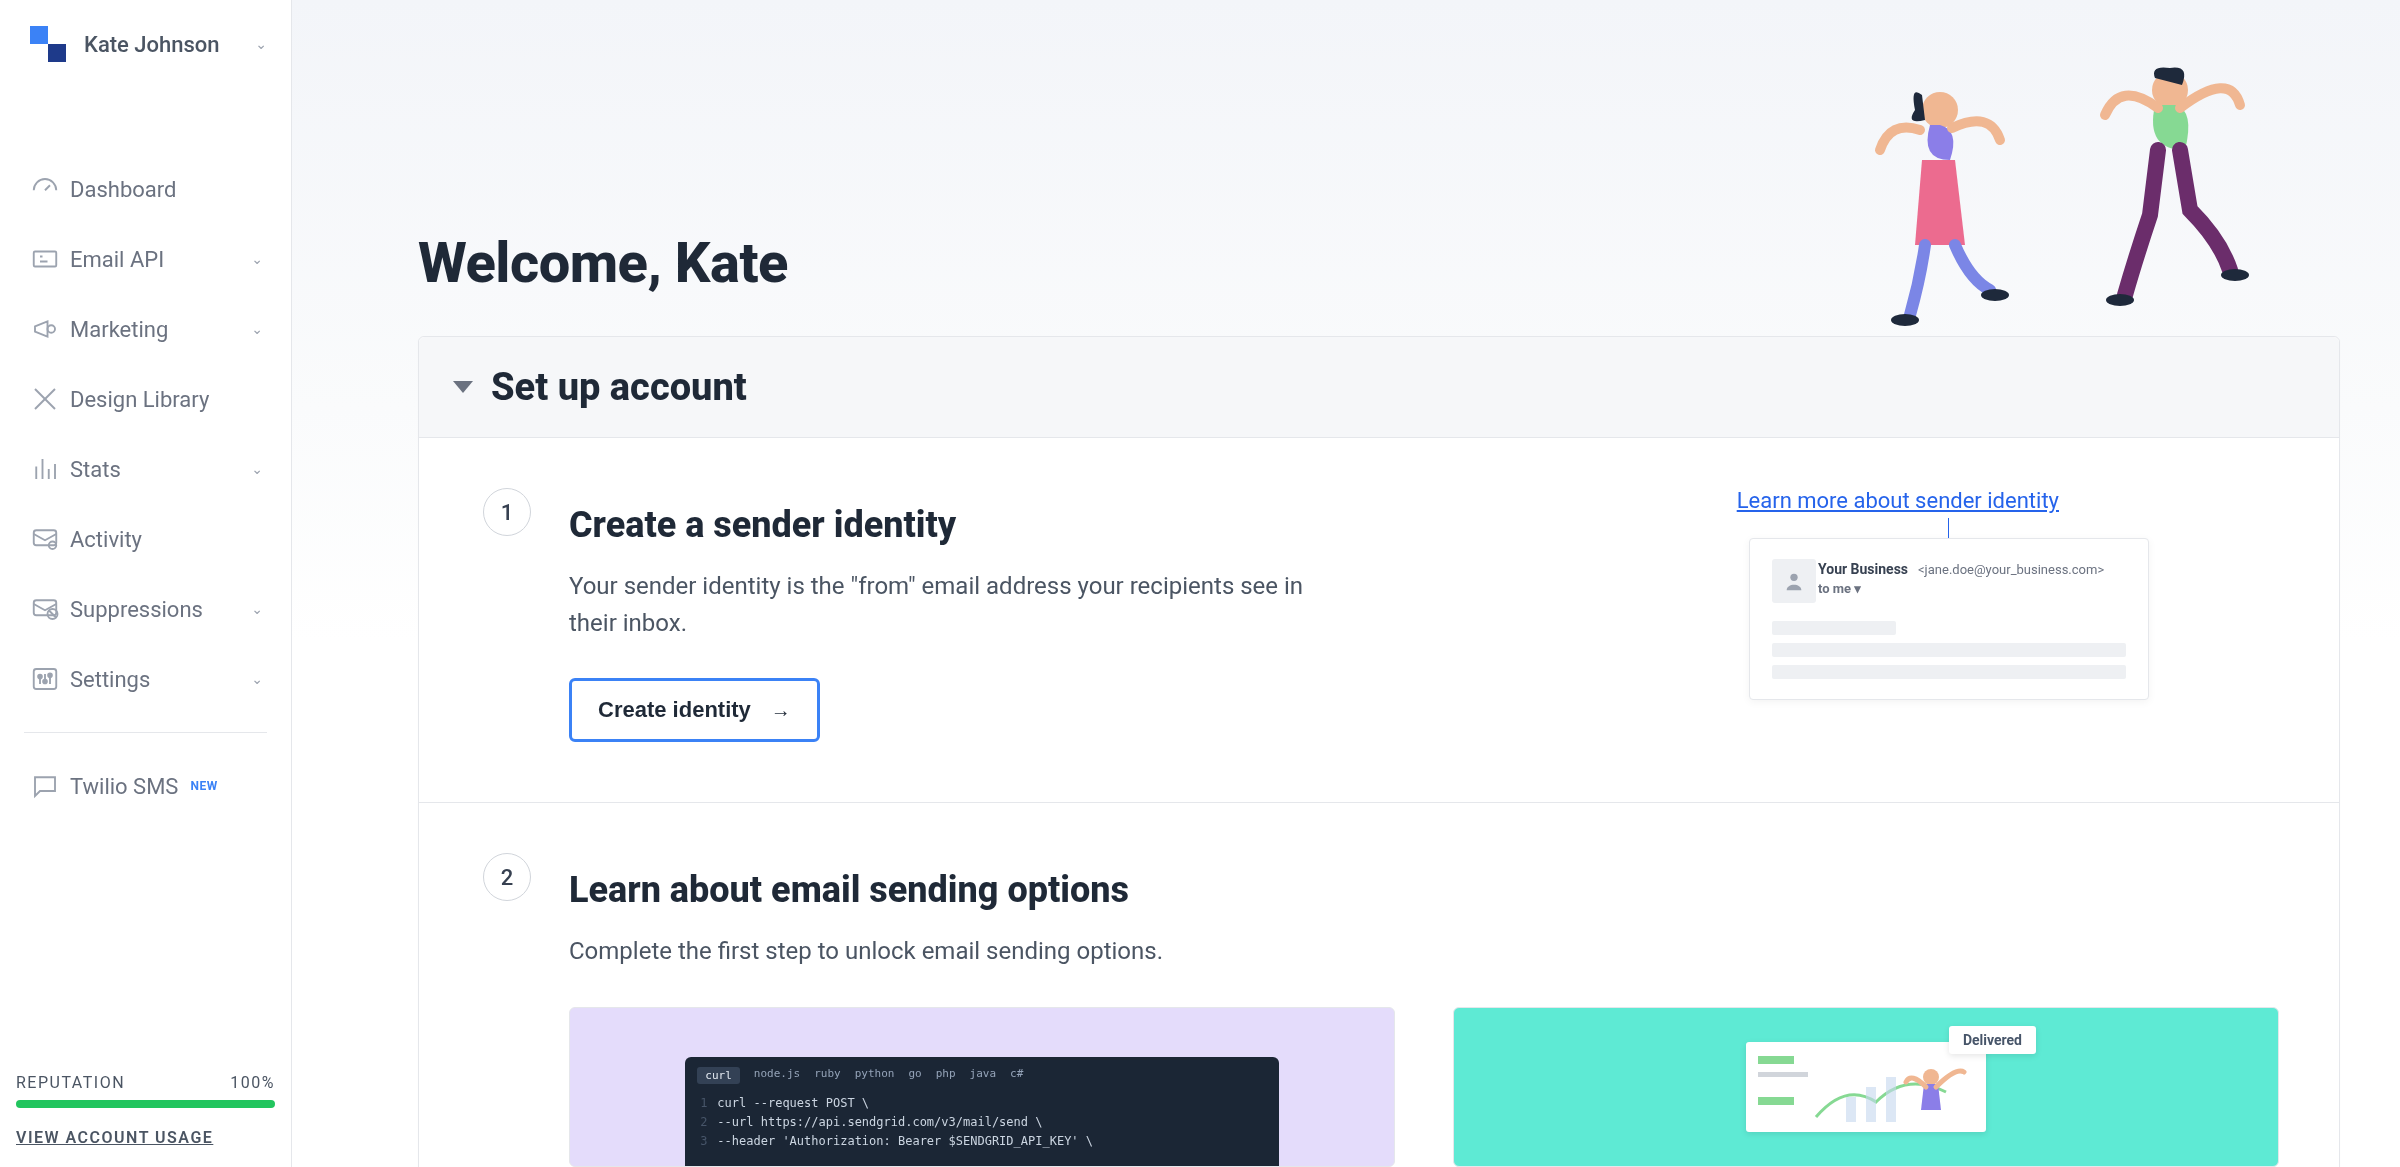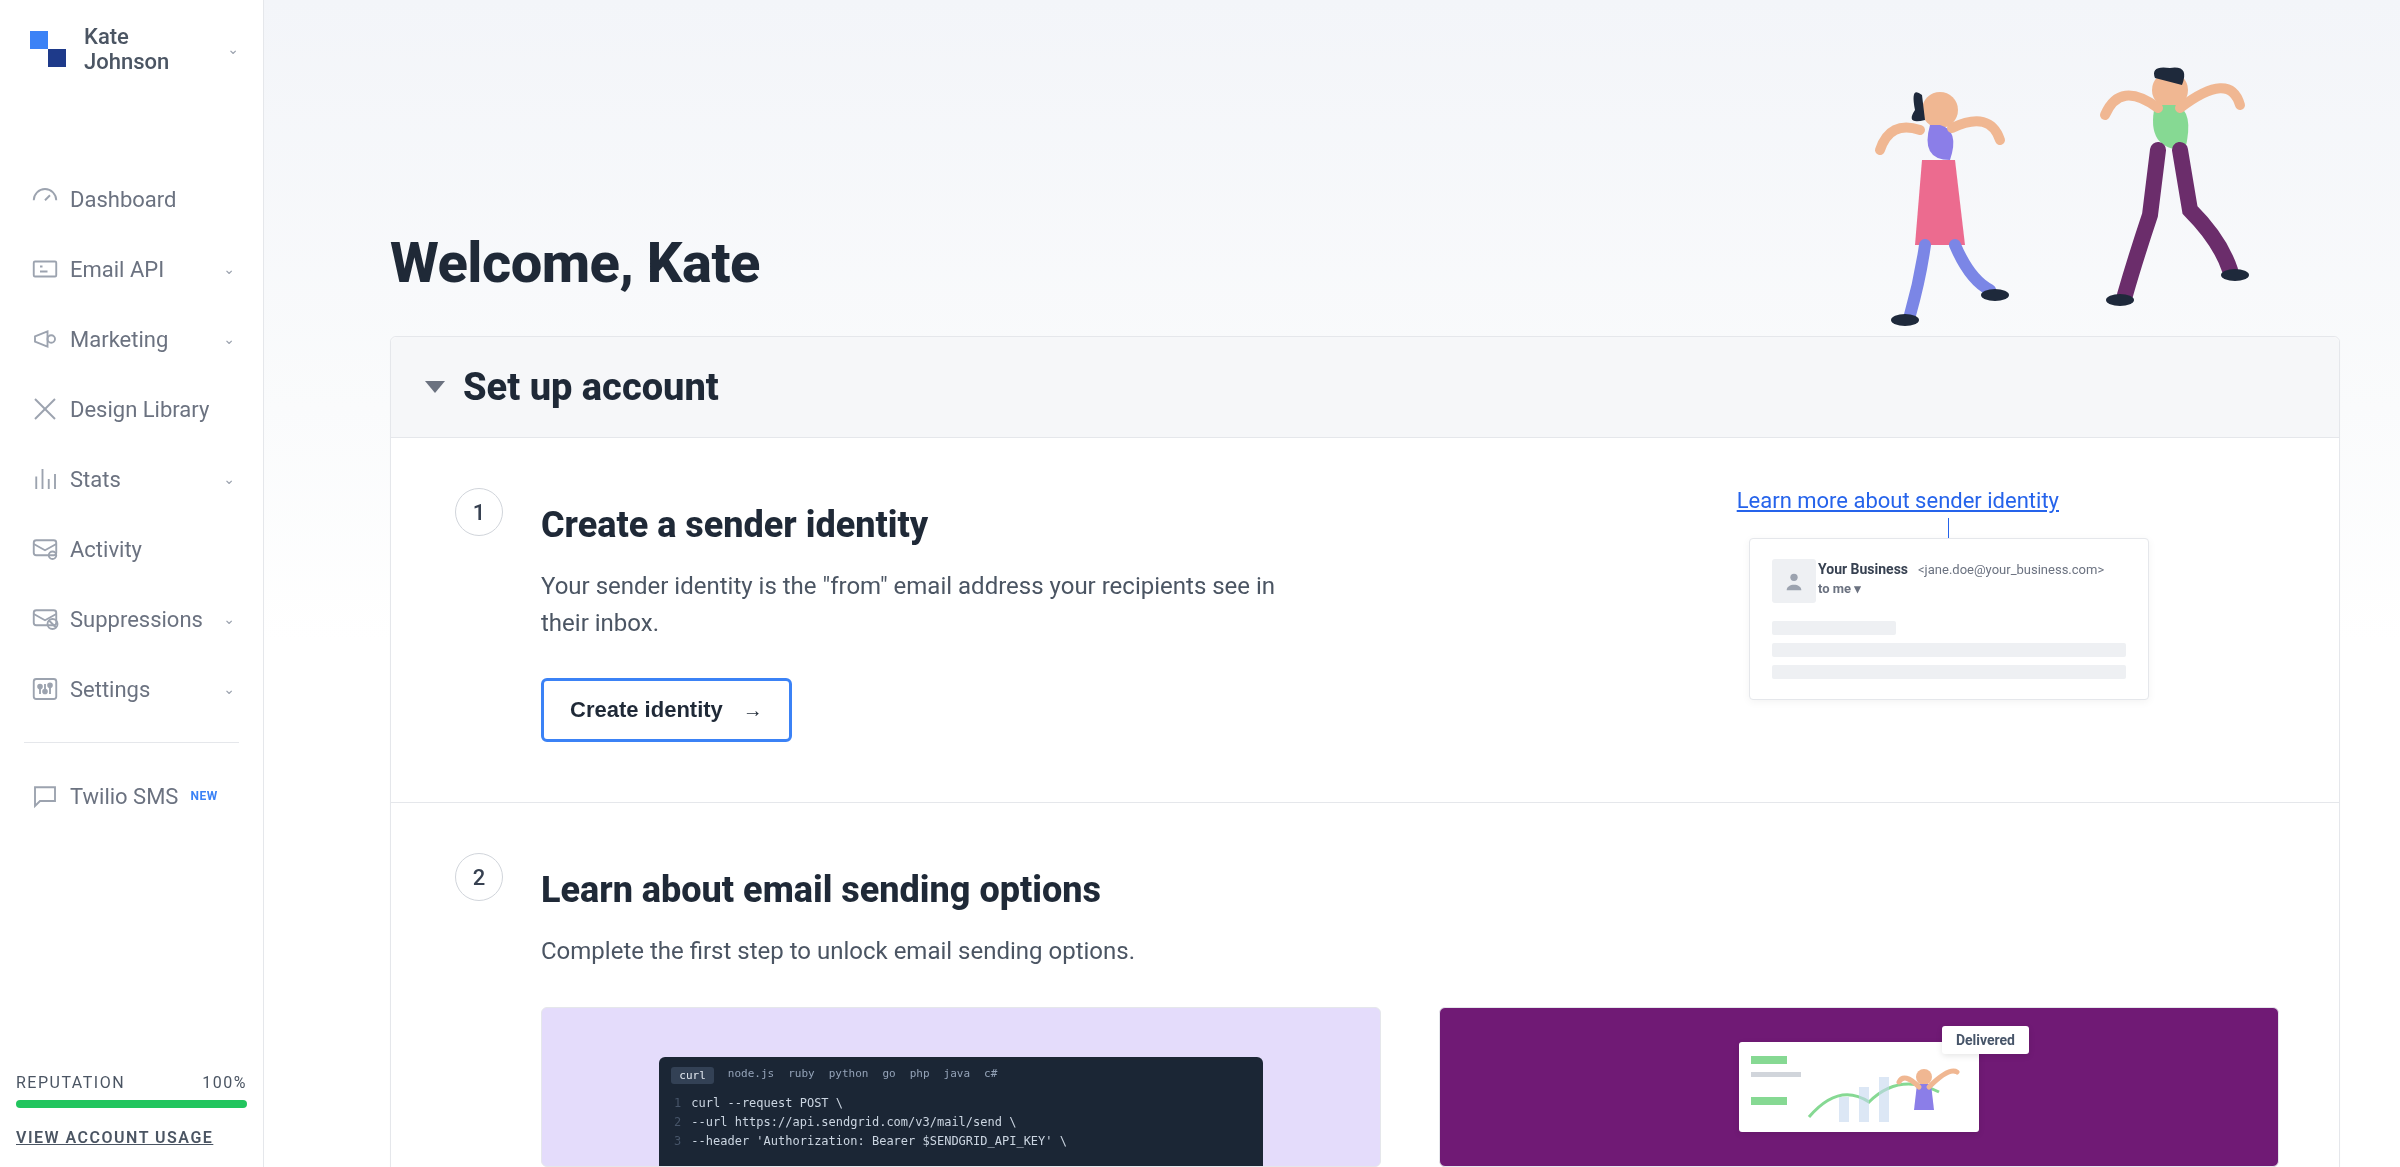--- a/index.html
+++ b/index.html
@@ -1,21 +1,21 @@
 <!DOCTYPE html>
 <html><head>
 <meta charset="utf-8">
 <style>
 * { margin: 0; padding: 0; box-sizing: border-box; }
 body { font-family: -apple-system, BlinkMacSystemFont, "Segoe UI", Roboto, Helvetica, Arial, sans-serif; background: #fff; color: #333; width: 2400px; height: 1167px; overflow: hidden; }
 
 .app { display: flex; height: 100%; }
 
 
-.sidebar { width: 264px; border-right: 1px solid #e5e7eb; display: flex; flex-direction: column; background: #fff; }
+.sidebar { width: 292px; border-right: 1px solid #e5e7eb; display: flex; flex-direction: column; background: #fff; }
 .account-switcher { display: flex; align-items: center; padding: 24px 24px 20px 28px; gap: 16px; cursor: pointer; }
 .account-logo { width: 40px; height: 40px; background: #fff; border-radius: 2px; position: relative; }
 .account-logo::before, .account-logo::after { content: ""; position: absolute; background: #3b82f6; }
 .account-logo::before { width: 18px; height: 18px; top: 2px; left: 2px; }
 .account-logo::after { width: 18px; height: 18px; bottom: 2px; right: 2px; background: #1e3a8a; }
 .account-name { font-size: 22px; color: #4b5563; font-weight: 500; flex: 1; }
 .chev { color: #9ca3af; font-size: 14px; margin-left: auto; }
 
 .nav { margin-top: 70px; }
 .nav-item { display: flex; align-items: center; padding: 18px 28px; gap: 8px; cursor: pointer; color: #6b7280; font-size: 22px; position: relative; }
@@ -58,21 +58,21 @@
 .ep-from { font-size: 14px; font-weight: 700; color: #374151; }
 .ep-addr { font-size: 13px; color: #6b7280; margin-left: 6px; }
 .ep-to { font-size: 13px; color: #6b7280; margin-top: 3px; font-weight: bold; }
 .ep-bar { height: 14px; background: #eef0f3; border-radius: 2px; margin-top: 8px; }
 .ep-bar.short { width: 35%; }
 .ep-bar.long { width: 100%; }
 
 .options-row { display: flex; gap: 50px; margin-top: 10px; }
 .option-card { flex: 1; height: 160px; border: 1px solid #e5e7eb; border-radius: 6px; overflow: hidden; }
 .card-purple { background: #e4dcfb; display: flex; align-items: flex-end; justify-content: center; }
-.card-cream { background: #701a75; position: relative; display:flex; align-items:center; justify-content:center;margin-left:8px; }
+.card-cream { background: #5eead4; position: relative; display:flex; align-items:center; justify-content:center;margin-left:8px; }
 
 .code-box { width: 72%; background: #1b2635; border-radius: 6px 6px 0 0; padding: 10px 12px 14px; font-family: ui-monospace, monospace; font-size: 12px; color: #cbd5e1; }
 .code-tabs { display: flex; gap: 14px; font-size: 11px; color: #94a3b8; margin-bottom: 10px; }
 .code-tabs span:first-child { background: #334155; padding: 2px 8px; border-radius: 3px; color: #e2e8f0; }
 .code-line { display: flex; gap: 10px; line-height: 1.6; }
 .ln { color: #475569; width: 10px; text-align: right; }
 
 .delivered-card { width: 240px; height: 90px; background: #fff; border-radius: 3px; box-shadow: 0 2px 6px rgba(0,0,0,0.1); position: relative; }
 .delivered-sign { position: absolute; top: -16px; right: -50px; background: #fff; border-radius: 3px; padding: 6px 14px; font-size: 14px; font-weight: 700; color: #475569; box-shadow: 0 2px 6px rgba(0,0,0,0.1); }
 </style>

